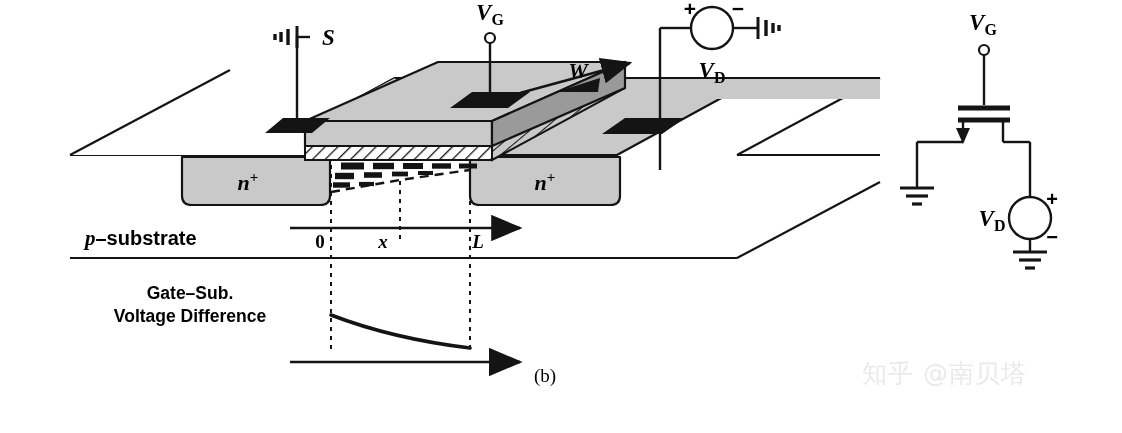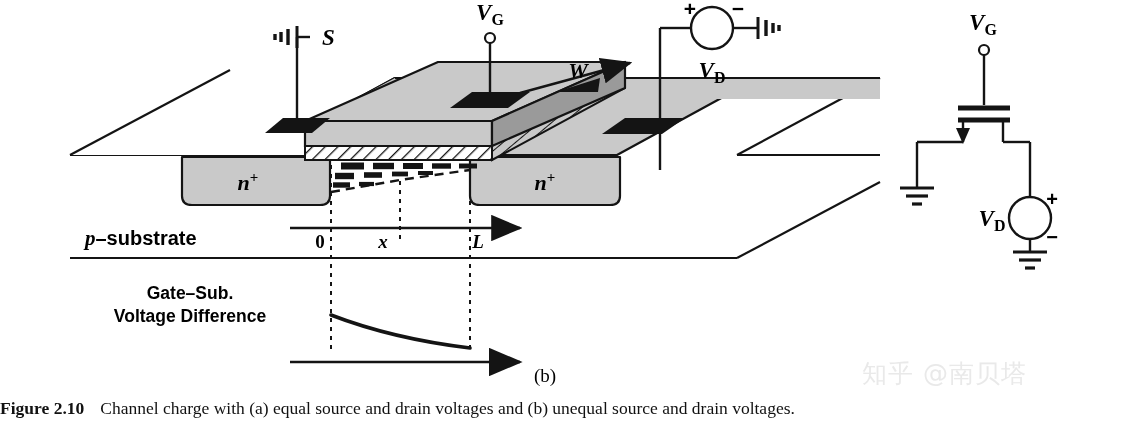--- a/index.html
+++ b/index.html
@@ -234,17 +234,14 @@
 
     <line x1="1013" y1="252" x2="1047" y2="252" stroke="#141414" stroke-width="3.2"></line>
     <line x1="1019" y1="260" x2="1041" y2="260" stroke="#141414" stroke-width="3.2"></line>
     <line x1="1025" y1="268" x2="1035" y2="268" stroke="#141414" stroke-width="3.2"></line>
   </g>
 
 </svg>
 
 <div class="wm">知乎 @南贝塔</div>
 
-<div class="cap">
-  <b>Figure 2.10</b><span class="gap"></span><span>Channel charge with (a) equal source and drain voltages and (b) unequal source and drain voltages.</span>
+
 </div>
 
-</div>
-
 </body></html>

